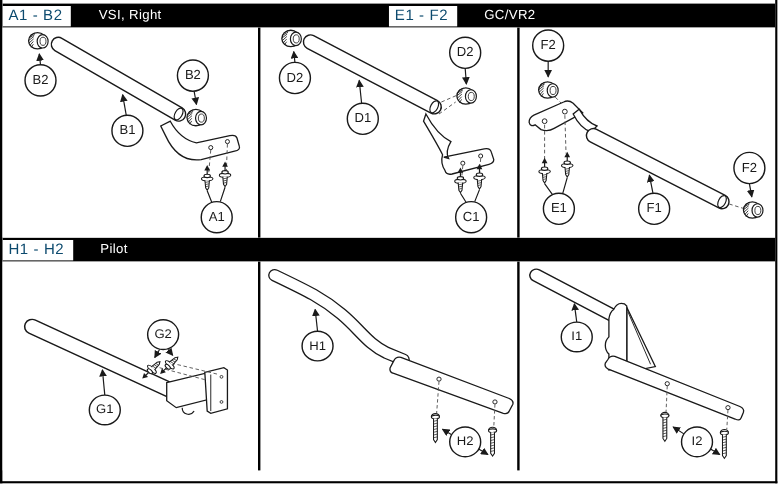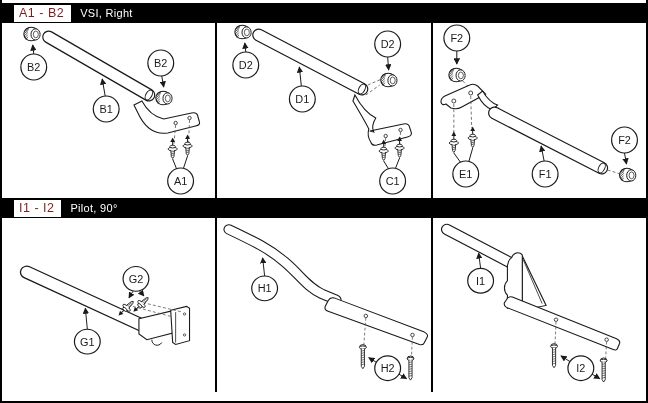--- a/index.html
+++ b/index.html
@@ -11,28 +11,28 @@
     padding-top:3px;
     font-family:"Liberation Sans",sans-serif;
     position:relative;overflow:hidden;
   }
   .header-row{
     display:flex;width:100%;height:20px;background:#000;
     align-items:center;
   }
   .header-cell{flex:1 1 0;display:flex;align-items:center;height:100%;overflow:hidden;}
   .code-box{
-    background:#fff;color:#7f1d1d;
+    background:#fff;color:#0c4a6e;
     font-size:12.5px;letter-spacing:.5px;
-    padding:1px 7px 2px 5px;margin-left:12px;
+    padding:1px 7px 2px 5px;margin-left:0;
     height:17px;line-height:15px;white-space:nowrap;
   }
   .panel-title{
     color:#fff;font-size:11px;letter-spacing:.3px;
-    padding-left:9px;white-space:nowrap;
+    padding-left:23px;white-space:nowrap;
   }
   .draw-row{display:flex;width:100%;}
   .row1 .cell{height:175px;}
   .row2 .cell{height:174px;}
   .cell{flex:1 1 0;background:#fff;position:relative;}
   .cell + .cell{border-left:2px solid #000;}
   .cell svg{display:block;width:100%;height:100%;}
   svg text.co{
     font-family:"Liberation Sans",sans-serif;
     font-size:11px;fill:#1a1a1a;
@@ -74,20 +74,24 @@
   </defs>
 </svg>
 
 <div id="figure">
 
   <div class="header-row">
     <div class="header-cell">
       <span class="code-box">A1 - B2</span>
       <span class="panel-title">VSI, Right</span>
     </div>
+    <div class="header-cell">
+      <span class="code-box">E1 - F2</span>
+      <span class="panel-title">GC/VR2</span>
+    </div>
   </div>
 
   <div class="draw-row row1">
 
     <div class="cell">
       <svg viewBox="0 0 215 175" preserveAspectRatio="none">
         <g>
           <line x1="47" y1="14" x2="148" y2="72" stroke="#1a1a1a" stroke-width="13" stroke-linecap="round"></line>
           <line x1="47" y1="14" x2="148" y2="72" stroke="#fff" stroke-width="10.6" stroke-linecap="round"></line>
           <ellipse class="fw" cx="148" cy="72" rx="3" ry="5.4" stroke-width="1" transform="rotate(30 148 72)"></ellipse>
@@ -204,22 +208,22 @@
           <line class="ln" x1="193" y1="130" x2="195" y2="141" stroke-width="1" marker-end="url(#arr)"></line>
           <circle class="cocirc" cx="193" cy="117" r="13"></circle>
           <text class="co" x="193" y="117">F2</text>
         </g>
       </svg>
     </div>
   </div>
 
   <div class="header-row">
     <div class="header-cell">
-      <span class="code-box">I1 - I2</span>
-      <span class="panel-title">Pilot, 90°</span>
+      <span class="code-box">H1 - H2</span>
+      <span class="panel-title">Pilot</span>
     </div>
   </div>
 
   <div class="draw-row row2">
 
     <div class="cell">
       <svg viewBox="0 0 215 183" preserveAspectRatio="none">
         <g>
           <line x1="25" y1="57" x2="150" y2="117" stroke="#1a1a1a" stroke-width="14" stroke-linecap="round"></line>
           <line x1="25" y1="57" x2="150" y2="117" stroke="#fff" stroke-width="11.4" stroke-linecap="round"></line>

